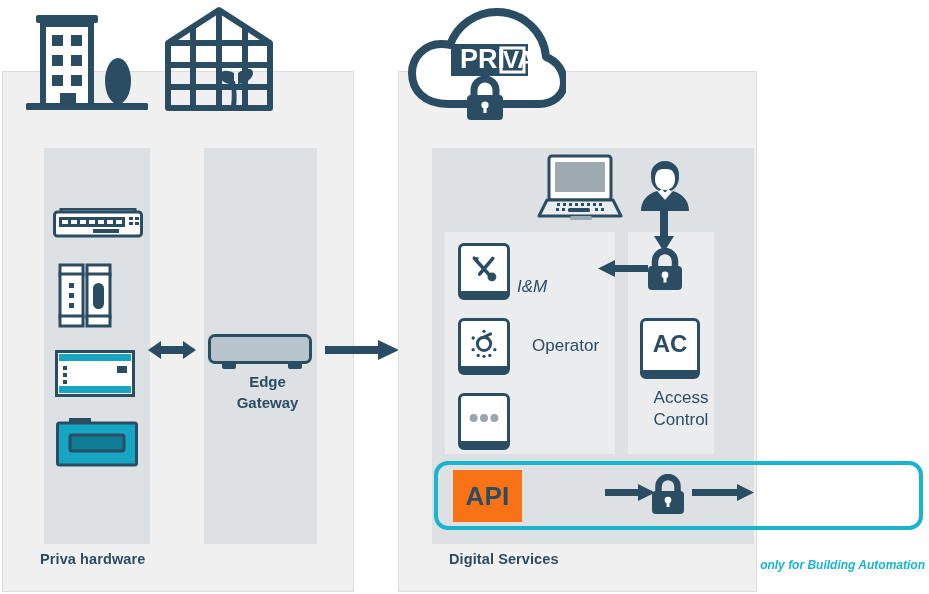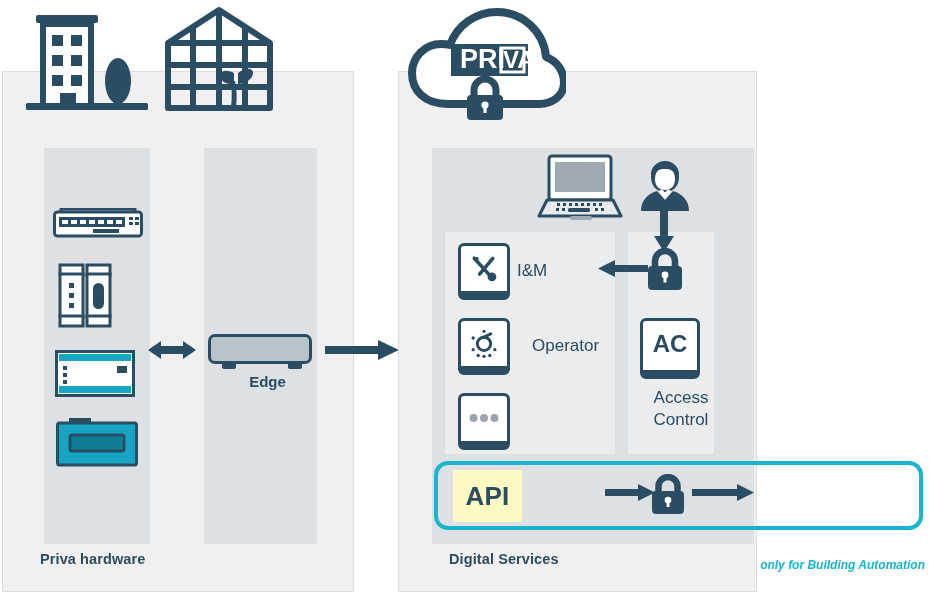--- a/index.html
+++ b/index.html
@@ -127,21 +127,21 @@
   #tile-operator { left: 458px; top: 318px; width: 52px; height: 57px; }
   #tile-more     { left: 458px; top: 393px; width: 52px; height: 57px; }
   #tile-ac       { left: 640px; top: 318px; width: 60px; height: 61px; }
 
   .tile-label {
     position: absolute;
     font-size: 17px;
     color: #2b4d63;
     white-space: nowrap;
   }
-  #label-im       { left: 517px; top: 261px; }
+  #label-im       { left: 517px; top: 277px; font-style: italic; }
   #label-operator { left: 532px; top: 336px; }
   #label-ac {
     position: absolute;
     left: 628px; top: 387px;
     width: 106px;
     text-align: center;
     font-size: 17px;
     color: #2b4d63;
     line-height: 1.32;
   }
@@ -180,21 +180,21 @@
     left: 434px; top: 461px;
     width: 489px; height: 69px;
     border: 4px solid #19b4cd;
     border-radius: 14px;
     box-sizing: border-box;
   }
   #api-tile {
     position: absolute;
     left: 453px; top: 470px;
     width: 69px; height: 52px;
-    background: #fef9c3;
+    background: #f97316;
     display: flex;
     align-items: center;
     justify-content: center;
     font-size: 26px;
     font-weight: bold;
     color: #2b4d63;
     letter-spacing: 0.3px;
   }
   #external-apps {
     position: absolute;
@@ -337,20 +337,21 @@
         <path d="M48 14 L35 5 L35 23 Z"></path>
       </g>
     </svg>
   </div>
 
   <div id="gateway-box"></div>
   <div class="gw-foot" id="gw-foot-l"></div>
   <div class="gw-foot" id="gw-foot-r"></div>
   <div id="gateway-label">
     <div>Edge</div>
+    <div>Gateway</div>
   </div>
 
   <div class="ico" id="arrow-to-ds">
     <svg viewBox="0 0 74 26" width="74" height="26">
       <g fill="#2b4d63">
         <rect x="0" y="9" width="56" height="8"></rect>
         <path d="M74 13 L53 3 L53 23 Z"></path>
       </g>
     </svg>
   </div>

